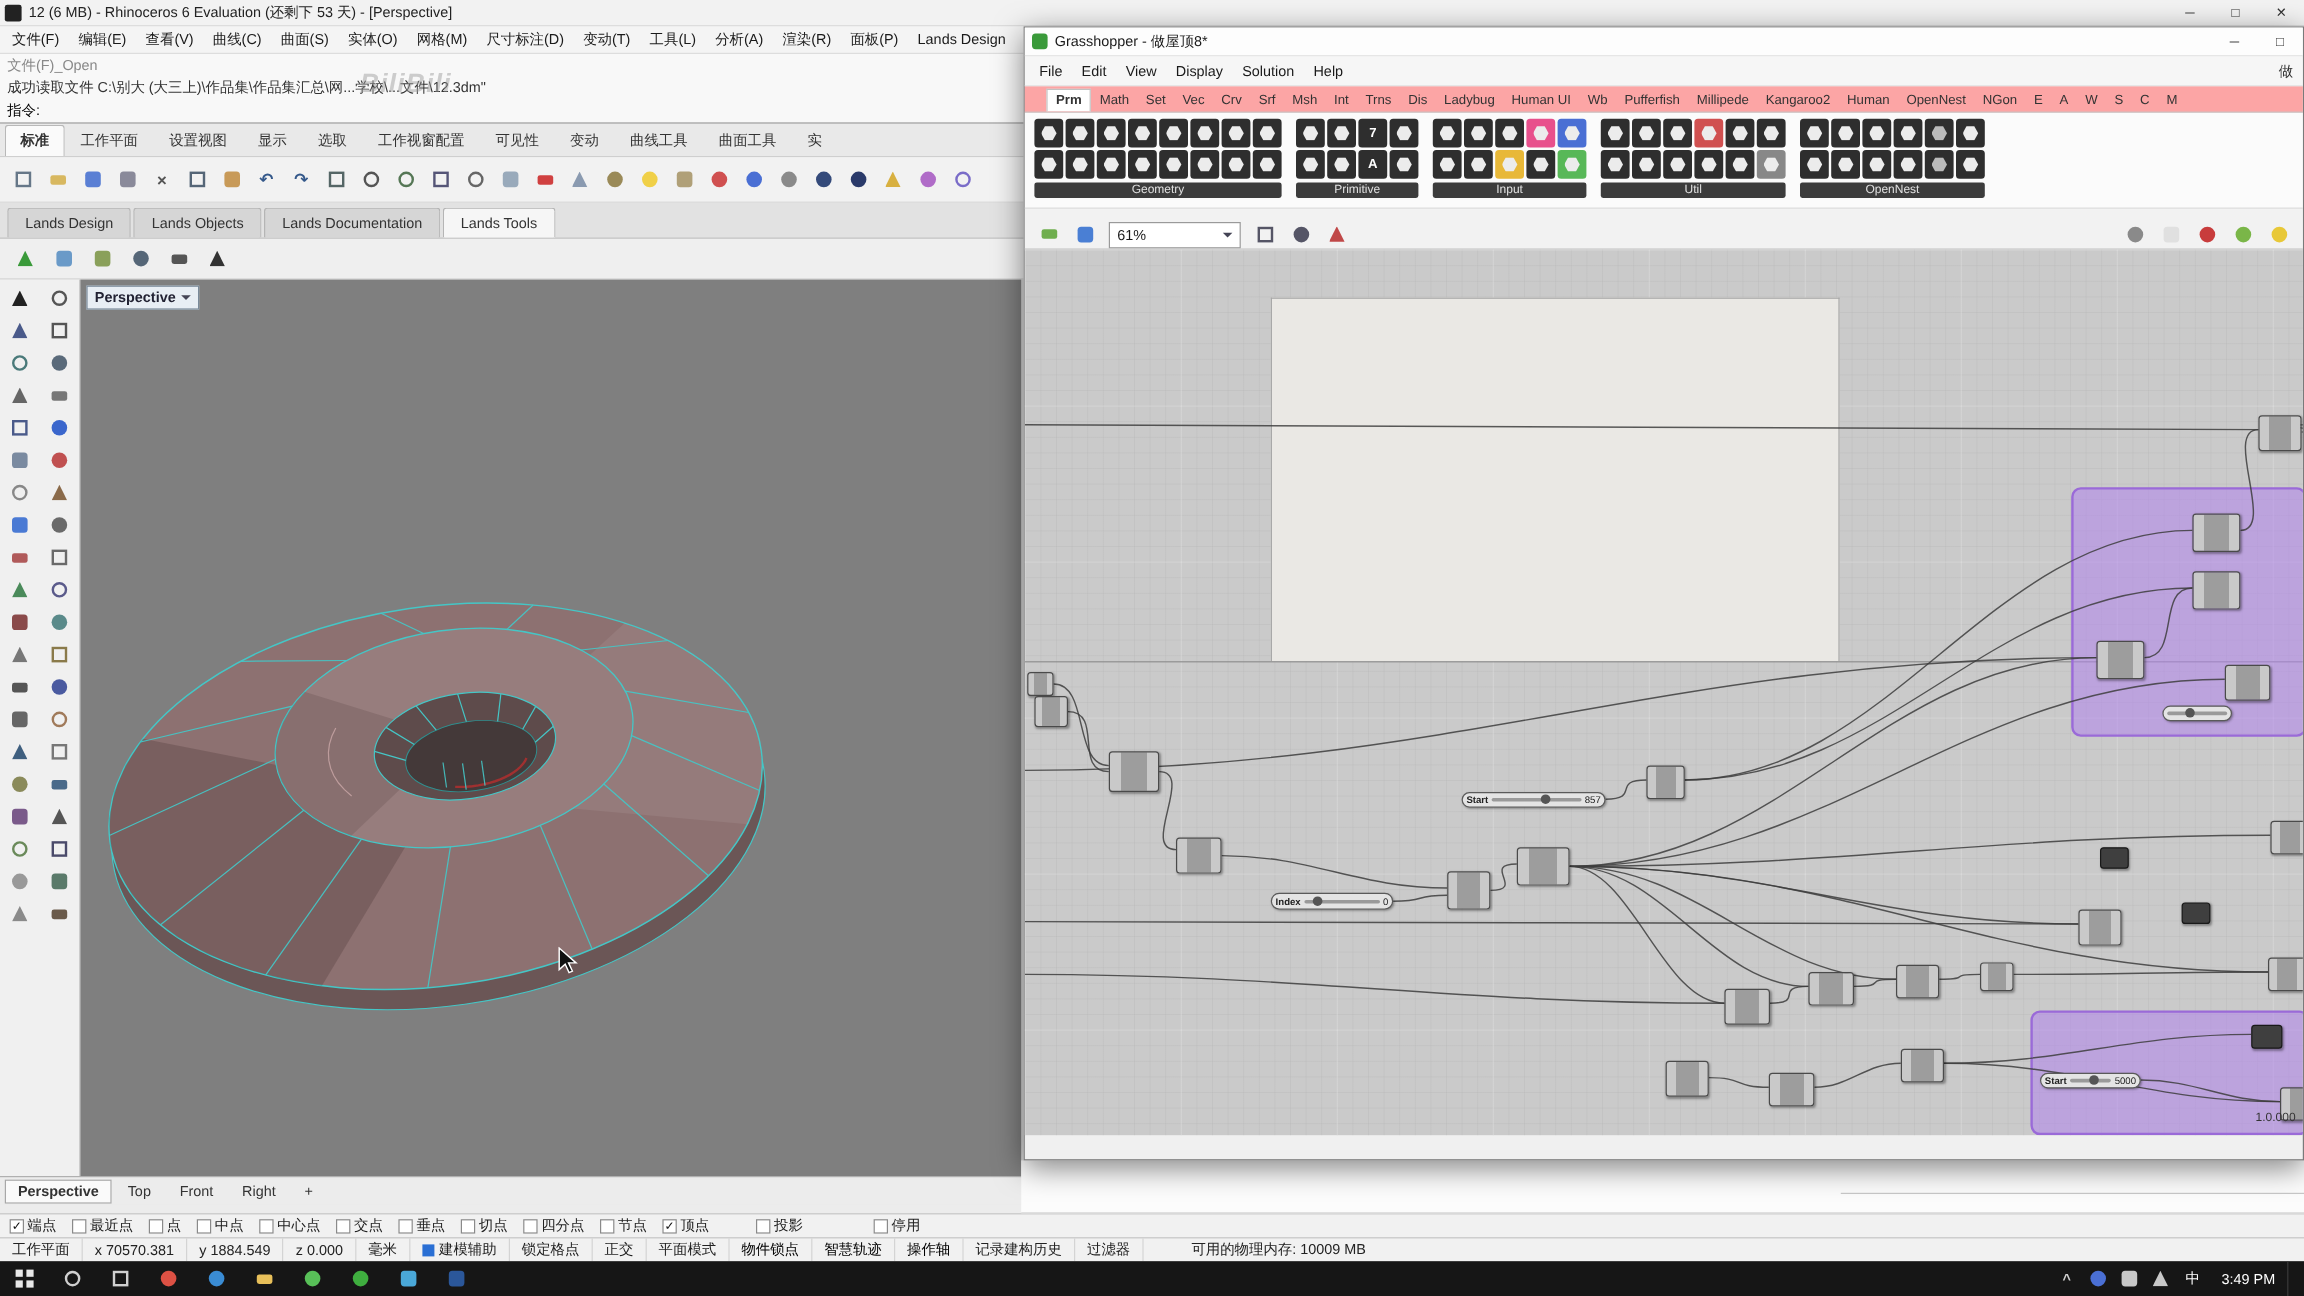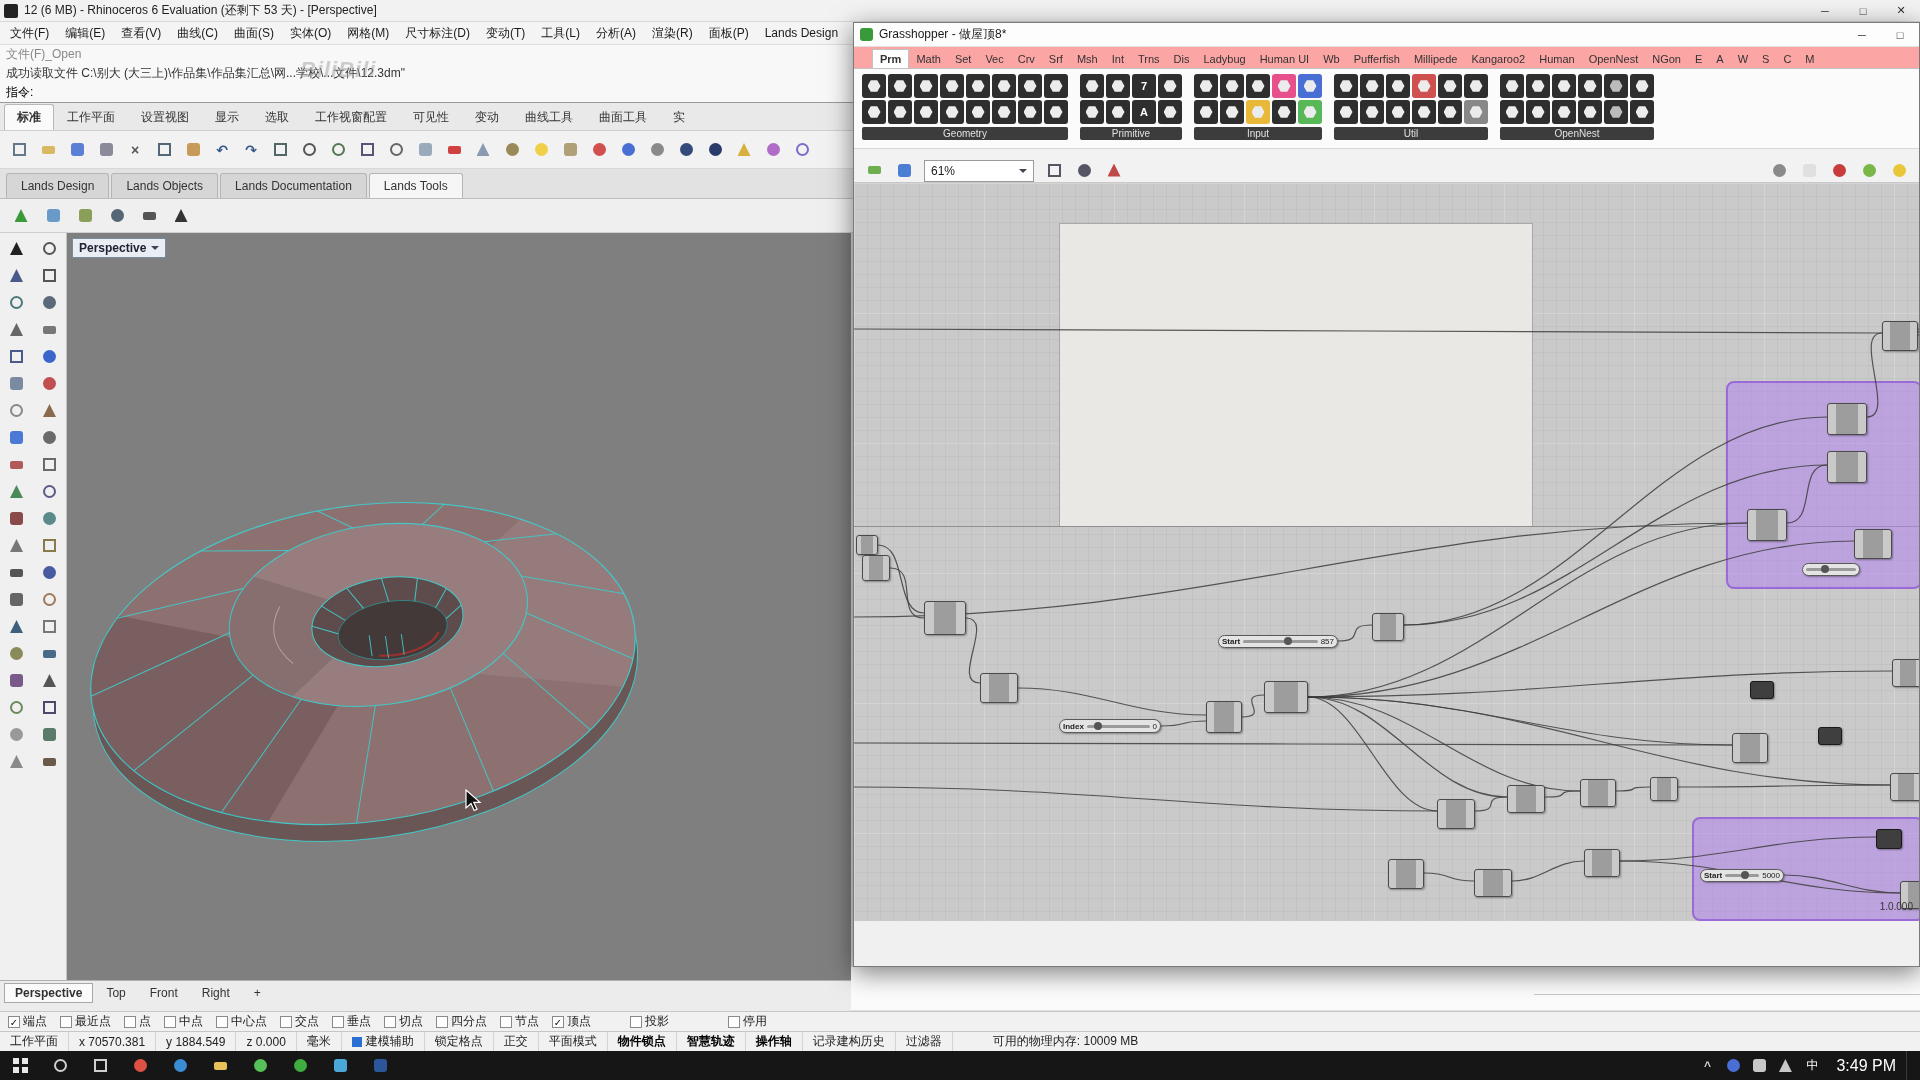--- a/index.html
+++ b/index.html
@@ -50,21 +50,21 @@
 #r-filler{flex:1;background:#d9d9d9}
 #vp-tabs{height:24px;background:#ececec;border-top:1px solid #b0b0b0;display:flex;align-items:center;padding-left:4px;gap:2px;width:851px;flex:none}
 .vtab{padding:2px 10px;font-size:12px;color:#333;border:1px solid transparent}
 .vtab.active{background:#fafafa;border-color:#a8a8a8;font-weight:bold}
 #belowgap{height:7px;background:#ececec;flex:none}
 #osnap{height:20px;background:#f1f1f1;border-top:1px solid #c6c6c6;display:flex;align-items:center;gap:13px;padding-left:8px;font-size:12px;color:#222;flex:none}
 .osnap-item{display:flex;align-items:center;gap:3px;white-space:nowrap}
 .cb{width:12px;height:12px;background:#fff;border:1px solid #8a8a8a;font-size:10px;line-height:11px;text-align:center;color:#111}
 #r-status{height:20px;background:#f1f1f1;border-top:1px solid #c6c6c6;display:flex;align-items:center;font-size:12px;color:#222;flex:none}
 .seg{padding:0 10px;border-right:1px solid #d4d4d4;white-space:nowrap;height:100%;display:flex;align-items:center;gap:4px}
-.seg.bold{font-weight:bold;color:#000}
+.seg.bold{font-weight:normal;color:#000}
 .bluebox{width:10px;height:10px;background:#2a6fd4}
 
 #gh{position:absolute;left:853px;top:22px;width:1067px;height:945px;background:#f0f0f0;border:1px solid #7a7a7a;box-shadow:0 6px 24px rgba(0,0,0,.5);display:flex;flex-direction:column;z-index:20}
 #gh-title{height:24px;background:#fdfdfd;display:flex;align-items:center;gap:6px;padding-left:6px;border-bottom:1px solid #e0e0e0;flex:none}
 .gh-ico{width:13px;height:13px;background:#3a9a3a;border-radius:3px}
 #gh-menu{height:25px;background:#f6f6f6;display:flex;align-items:center;padding-left:4px;border-bottom:1px solid #e2e2e2;flex:none}
 #gh-menus{display:flex;height:100%}
 #gh-menu .extra{margin-left:auto;padding-right:8px;color:#333}
 #gh-tabs{height:22px;background:#fca5a5;display:flex;align-items:flex-end;padding-left:18px;border-bottom:1px solid #c2c2c2;overflow:hidden;flex:none}
 .ghtab{padding:3px 7px;font-size:11px;color:#333;white-space:nowrap}
@@ -102,21 +102,21 @@
 #belowgh{position:absolute;left:851px;top:967px;width:1069px;height:44px;background:#fcfcfc;border-bottom:1px solid #e0e0e0;z-index:15}
 #belowgh .hl{position:absolute;left:683px;top:27px;right:0;height:1px;background:#c8c8c8}
 
 #taskbar{position:absolute;left:0;top:1051px;width:1920px;height:29px;background:#161616;display:flex;align-items:center;z-index:30;color:#e8e8e8}
 #tb-left{display:flex;height:100%}
 .tb-icon{width:40px;height:29px;display:flex;align-items:center;justify-content:center}
 #tb-tray{margin-left:auto;display:flex;align-items:center;height:100%}
 #tb-tray-icons{display:flex;height:100%}
 .tray-icon{width:26px;height:29px;display:flex;align-items:center;justify-content:center;font-size:12px}
 #tb-input{width:28px;text-align:center;color:#fff}
-#tb-time{padding:0 10px;font-size:16px;color:#fff}
+#tb-time{padding:0 10px;font-size:12px;color:#fff}
 #tb-notif{width:14px;height:29px;border-left:1px solid #3a3a3a}
 </style>
 </head>
 <body>
 
 <div id="rhino">
   <div id="r-title">
     <div class="app-ico"></div>
     <div class="t">12 (6 MB) - Rhinoceros 6 Evaluation (还剩下 53 天) - [Perspective]</div>
     <div class="winbtns">
@@ -523,20 +523,31 @@
 </div>
 
 <div id="gh">
   <div id="gh-title">
     <div class="gh-ico"></div>
     <div class="t">Grasshopper - 做屋顶8*</div>
     <div class="winbtns">
       <div class="winbtn">─</div>
       <div class="winbtn">□</div>
     </div>
+  </div>
+  <div id="gh-menu">
+    <div id="gh-menus">
+        <div class="mi">File</div>
+        <div class="mi">Edit</div>
+        <div class="mi">View</div>
+        <div class="mi">Display</div>
+        <div class="mi">Solution</div>
+        <div class="mi">Help</div>
+      </div>
+    <div class="extra">做</div>
   </div>
   <div id="gh-tabs">
       <div class="ghtab active">Prm</div>
       <div class="ghtab">Math</div>
       <div class="ghtab">Set</div>
       <div class="ghtab">Vec</div>
       <div class="ghtab">Crv</div>
       <div class="ghtab">Srf</div>
       <div class="ghtab">Msh</div>
       <div class="ghtab">Int</div>

